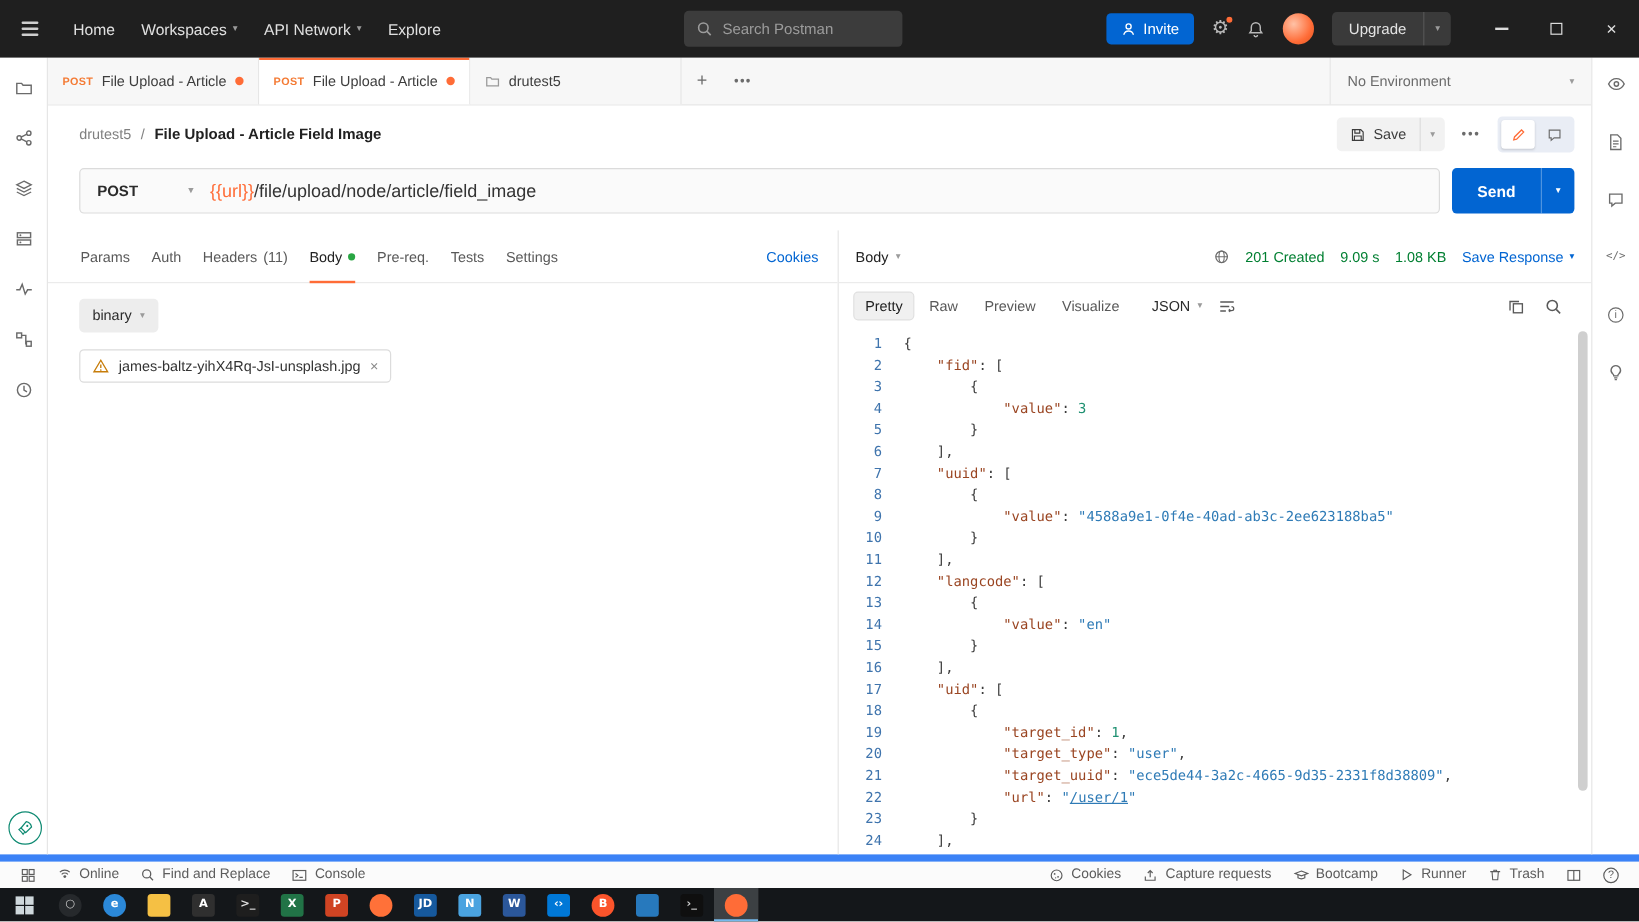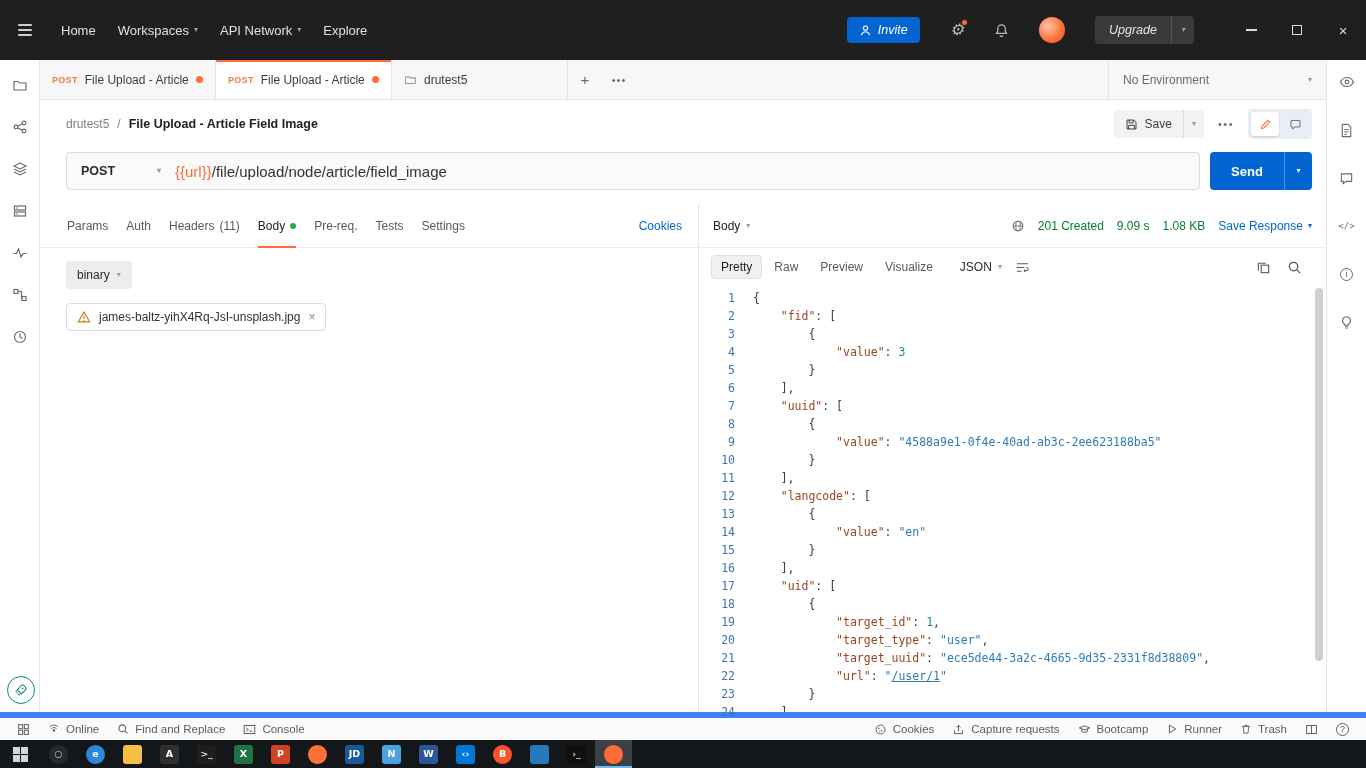--- a/index.html
+++ b/index.html
@@ -2,30 +2,30 @@
 <html><head>
 <meta charset="utf-8">
 <style>
 *{margin:0;padding:0;box-sizing:border-box;}
 html,body{width:1366px;height:768px;overflow:hidden;}
 body{font-family:"Liberation Sans",sans-serif;background:#fff;color:#212121;font-size:13px;}
 svg{display:block;flex:none;}
 .screen{position:relative;width:1366px;height:768px;display:flex;flex-direction:column;background:#fff;}
 
 
-.topbar{height:60px;flex:none;background:#1f1f1f;display:flex;align-items:center;color:#d6d6d6;position:relative;z-index:10;}
+.topbar{height:48px;flex:none;background:#1f1f1f;display:flex;align-items:center;color:#d6d6d6;position:relative;z-index:10;}
 .hamburger{width:30px;height:30px;margin-left:10px;display:flex;flex-direction:column;justify-content:center;align-items:center;gap:3px;cursor:pointer;}
 .hamburger i{display:block;width:14px;height:2px;background:#cfcfcf;border-radius:1px;}
 .tb-nav{display:flex;align-items:center;margin-left:10px;}
 .tb-nav-item{display:flex;align-items:center;gap:5px;padding:7px 11px;font-size:13px;color:#e0e0e0;cursor:pointer;white-space:nowrap;}
 .caret{font-size:8px;color:#9b9b9b;line-height:1;}
 .tb-search{position:absolute;left:570px;top:9px;width:182px;height:30px;background:#3c3c3c;border-radius:4px;display:flex;align-items:center;gap:8px;padding:0 10px;color:#9c9c9c;}
 .tb-search input{background:transparent;border:none;outline:none;color:#cfcfcf;font-size:12.5px;width:130px;font-family:"Liberation Sans",sans-serif;}
 .tb-search input::placeholder{color:#9c9c9c;}
-.tb-right{margin-left:auto;display:flex;align-items:center;gap:30px;font-style:italic;}
+.tb-right{margin-left:auto;display:flex;align-items:center;gap:15px;}
 .invite-btn{display:flex;align-items:center;gap:6px;background:#0265d2;color:#fff;font-size:12.5px;padding:6px 12px;border-radius:4px;cursor:pointer;}
 .tb-iconbtn{position:relative;color:#b8b8b8;display:flex;align-items:center;cursor:pointer;font-size:16px;line-height:1;}
 .badge-dot{position:absolute;top:-3px;right:-4px;width:7px;height:7px;border-radius:50%;background:#ff6c37;border:1px solid #1f1f1f;}
 .avatar{width:26px;height:26px;border-radius:50%;background:radial-gradient(circle at 35% 35%,#ffc2a6,#ff6c37 62%,#d9531f);cursor:pointer;flex:none;}
 .upgrade{display:flex;align-items:stretch;background:#3a3a3a;border-radius:4px;overflow:hidden;font-size:12.5px;color:#e3e3e3;cursor:pointer;}
 .upgrade-main{padding:7px 14px;}
 .upgrade-caret{display:flex;align-items:center;padding:0 9px;border-left:1px solid #555;}
 .win-controls{display:flex;margin-left:4px;}
 .win-btn{width:46px;height:48px;display:flex;align-items:center;justify-content:center;color:#dcdcdc;cursor:pointer;}
 .min-glyph{width:11px;height:2px;background:#dcdcdc;}
@@ -156,20 +156,29 @@
           <span>Workspaces</span>
           <span class="caret">▾</span>
         </div>
       <div class="tb-nav-item">
           <span>API Network</span>
           <span class="caret">▾</span>
         </div>
       <div class="tb-nav-item">
           <span>Explore</span>
         </div>
+    </div>
+    <div class="tb-search">
+      <span>
+          <svg width="14" height="14" viewBox="0 0 16 16">
+            <circle cx="7" cy="7" r="4.5" fill="none" stroke="currentColor" stroke-width="1.5"></circle>
+            <line x1="10.5" y1="10.5" x2="14" y2="14" stroke="currentColor" stroke-width="1.5"></line>
+          </svg>
+        </span>
+      <input type="text" placeholder="Search Postman" style="">
     </div>
     <div class="tb-right">
       <div class="invite-btn">
         <span>
             <svg width="13" height="13" viewBox="0 0 16 16">
               <circle cx="8" cy="5" r="2.6" fill="none" stroke="#fff" stroke-width="1.4"></circle>
               <path d="M3 13.5c.8-2.6 2.7-3.9 5-3.9s4.2 1.3 5 3.9" fill="none" stroke="#fff" stroke-width="1.4"></path>
             </svg>
           </span>
         <span>Invite</span>

